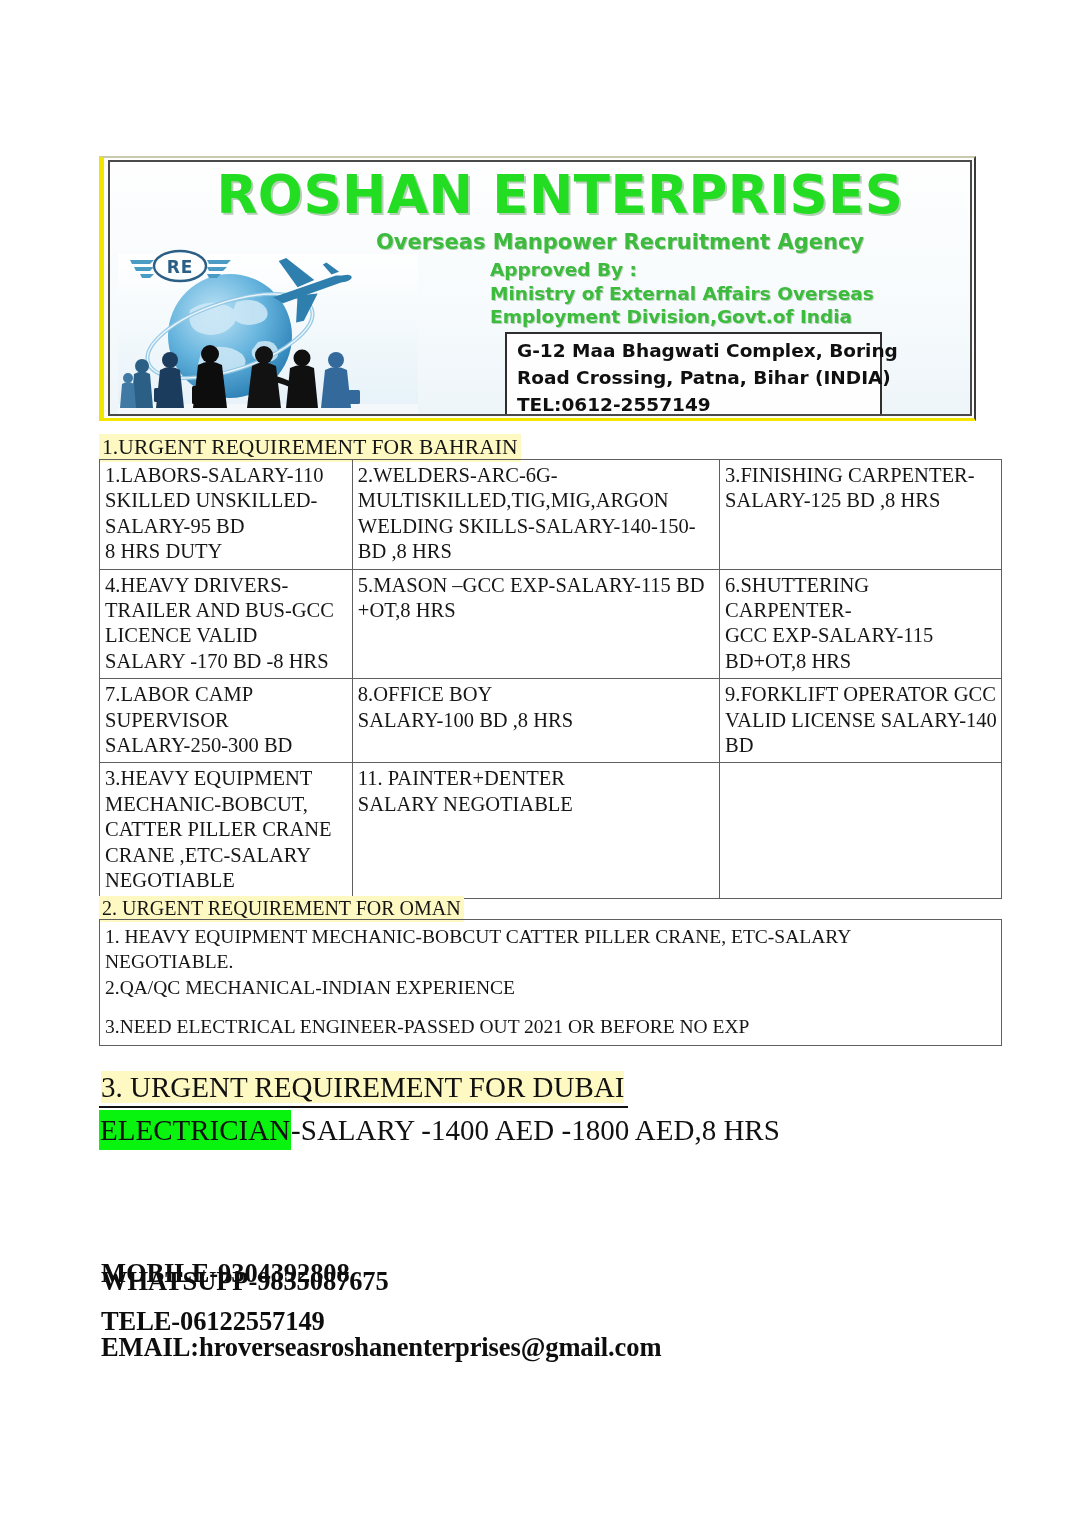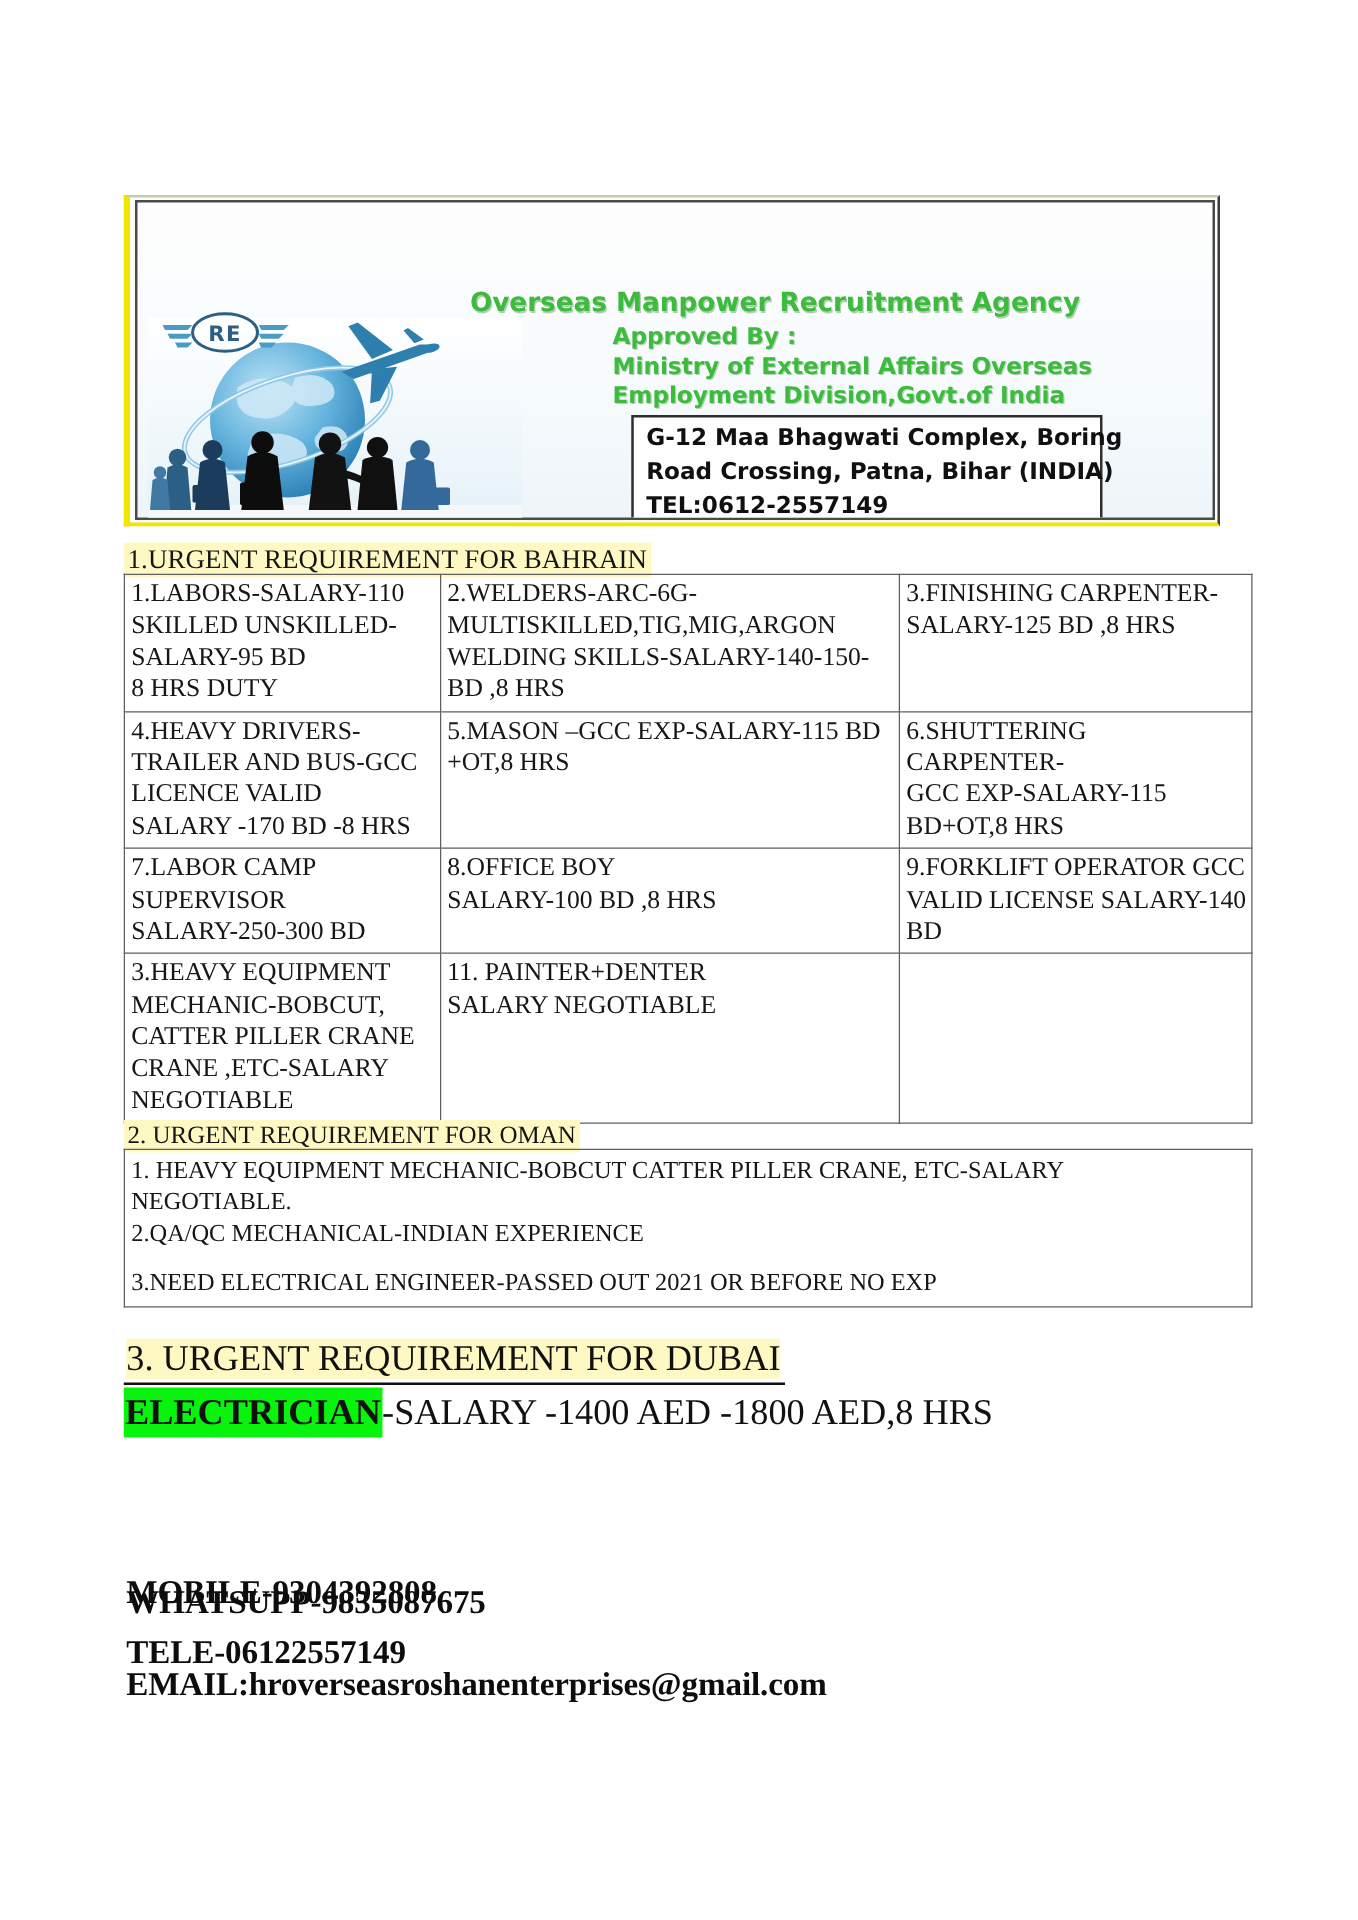--- a/index.html
+++ b/index.html
@@ -178,21 +178,21 @@
   }
   #dubai-line {
     position: absolute;
     left: 99px; top: 1112px;
     font-size: 29px;
     font-family: "Liberation Serif", serif;
     color: #111;
     white-space: nowrap;
     line-height: 1.25;
   }
-  #dubai-line .role { padding: 4px 1px; font-weight: bold; }
+  #dubai-line .role { padding: 4px 1px; }
 
   
   .contact {
     position: absolute;
     left: 101px;
     font-family: "Liberation Serif", serif;
     font-weight: 700;
     font-size: 26.5px;
     color: #0d0d0d;
     white-space: nowrap;
@@ -296,20 +296,21 @@
           <path d="M2 20 h24 l-4 4 H4 z"></path>
           <path d="M6 27 h20 l-4 4 H8 z"></path>
           <path d="M12 34 h14 l-4 4 H14 z"></path>
           <path d="M79 20 h24 l-4 4 H81 z" transform="translate(0,0) scale(1,1)"></path>
           <path d="M79 27 h20 l-4 4 H81 z"></path>
           <path d="M79 34 h14 l-4 4 H81 z"></path>
         </g>
         <text x="52" y="33" text-anchor="middle" font-family="DejaVu Sans, sans-serif" font-size="17" font-weight="700" fill="#2c5f85" letter-spacing="1">RE</text>
       </svg>
 
+      <div class="company-name">ROSHAN ENTERPRISES</div>
       <div class="tagline">Overseas Manpower Recruitment Agency</div>
       <div class="approved-block">
         <div>Approved By :</div>
         <div>Ministry of External Affairs Overseas</div>
         <div>Employment Division,Govt.of India</div>
       </div>
       <div class="addr-box">
         <div>G-12 Maa Bhagwati Complex, Boring</div>
         <div>Road Crossing, Patna, Bihar (INDIA)</div>
         <div>TEL:0612-2557149</div>

